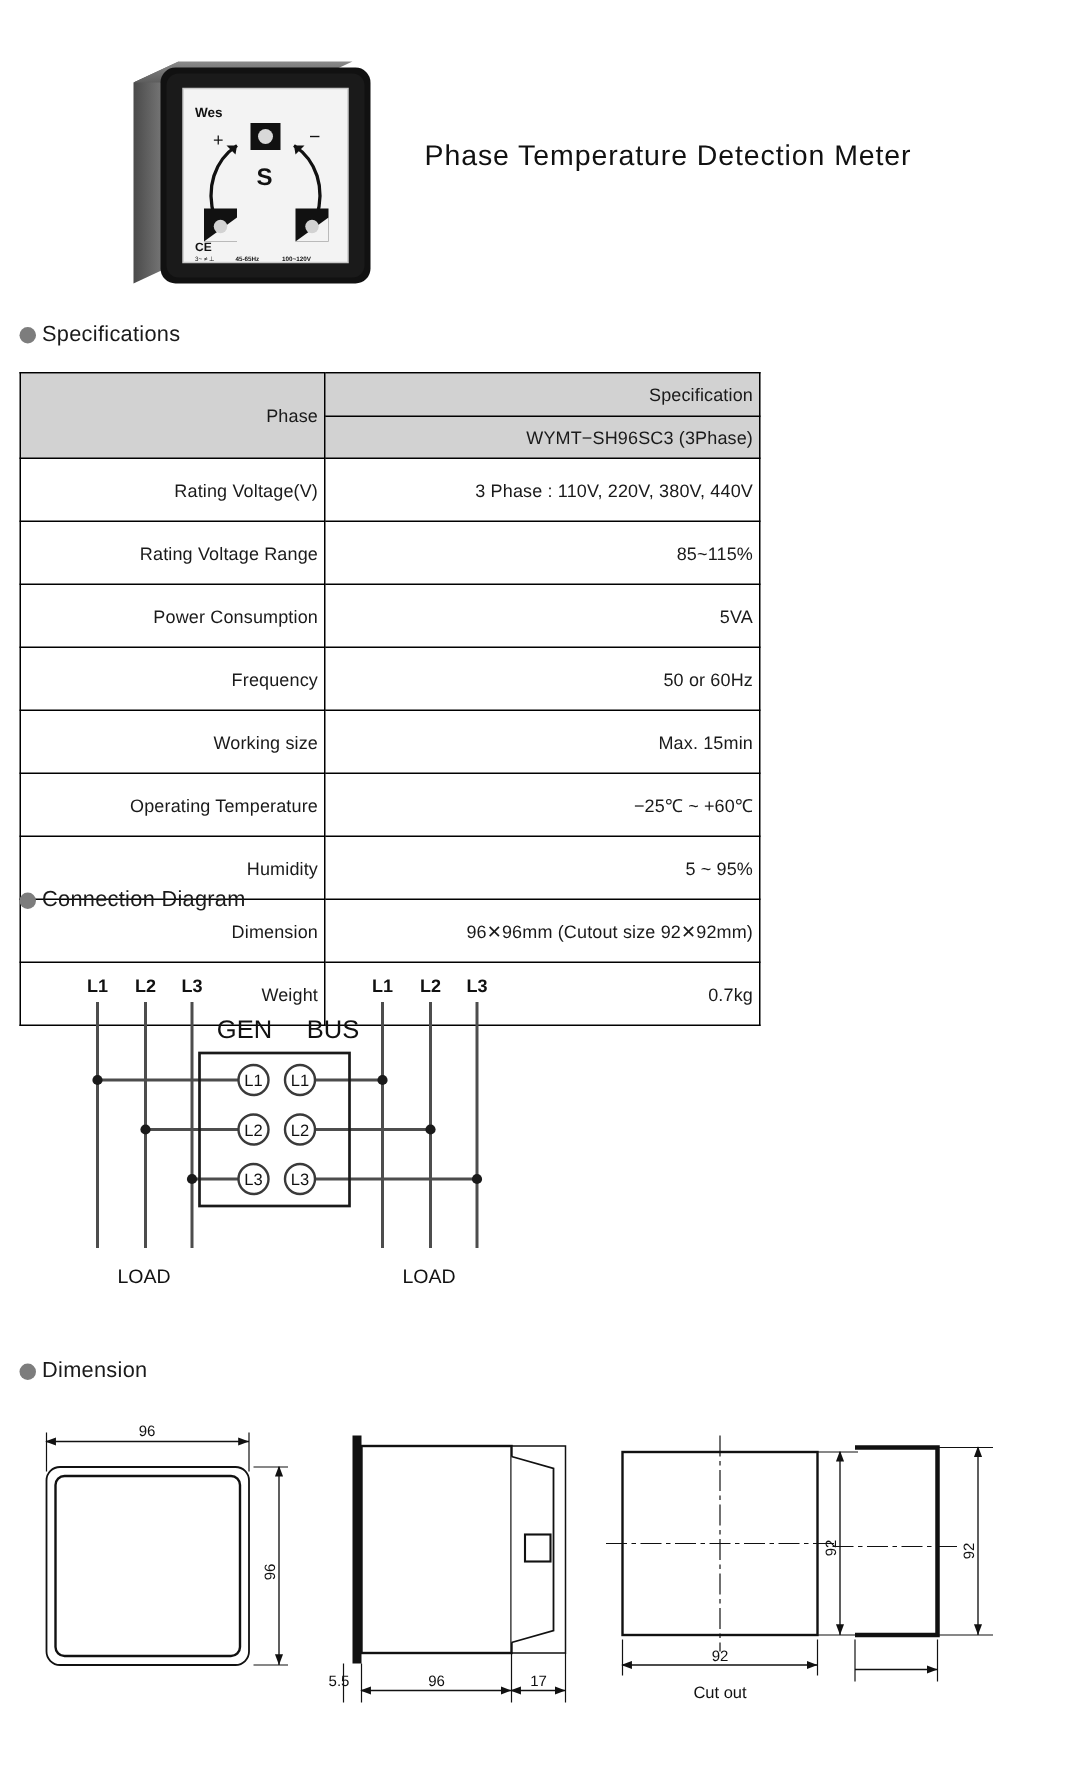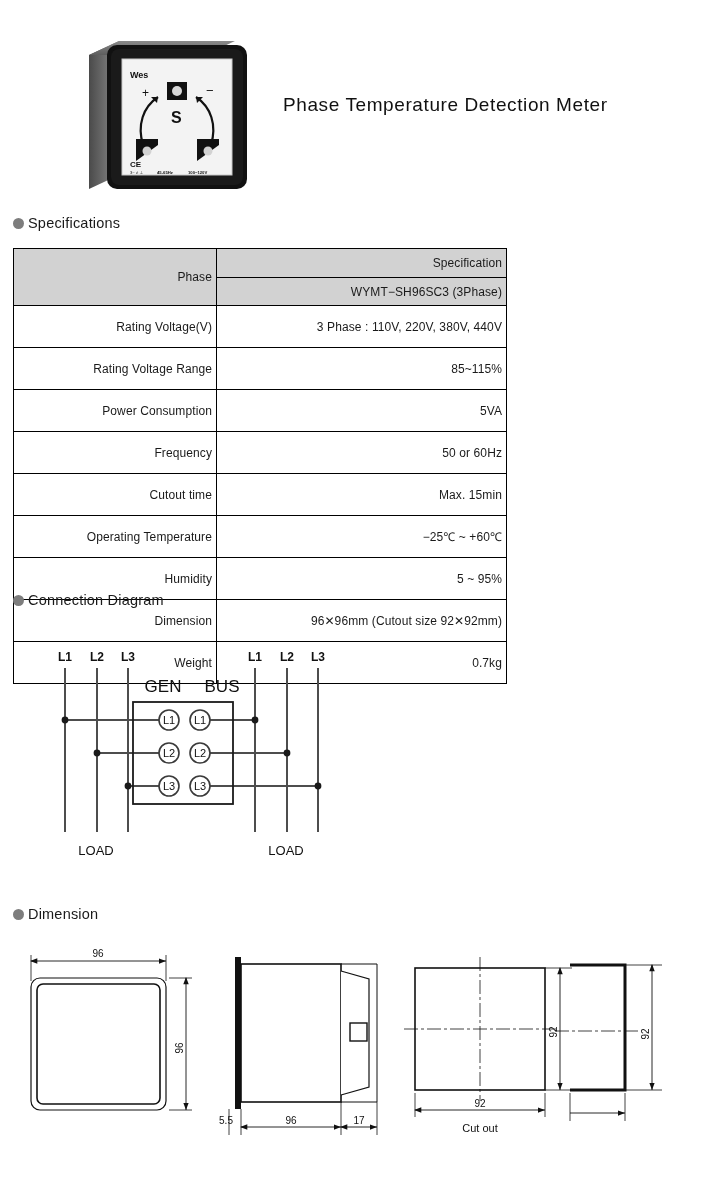--- a/index.html
+++ b/index.html
@@ -159,21 +159,21 @@
       </tr>
       <tr>
         <td class="col-part r-part">Power Consumption</td>
         <td class="r-part">5VA</td>
       </tr>
       <tr>
         <td class="col-part r-part">Frequency</td>
         <td class="r-part">50 or 60Hz</td>
       </tr>
       <tr>
-        <td class="col-part r-part">Cutout time</td>
+        <td class="col-part r-part">Working size</td>
         <td class="r-part">Max. 15min</td>
       </tr>
       <tr>
         <td class="col-part r-part">Operating Temperature</td>
         <td class="r-part">−25℃ ~ +60℃</td>
       </tr>
       <tr>
         <td class="col-part r-part">Humidity</td>
         <td class="r-part">5 ~ 95%</td>
       </tr>

